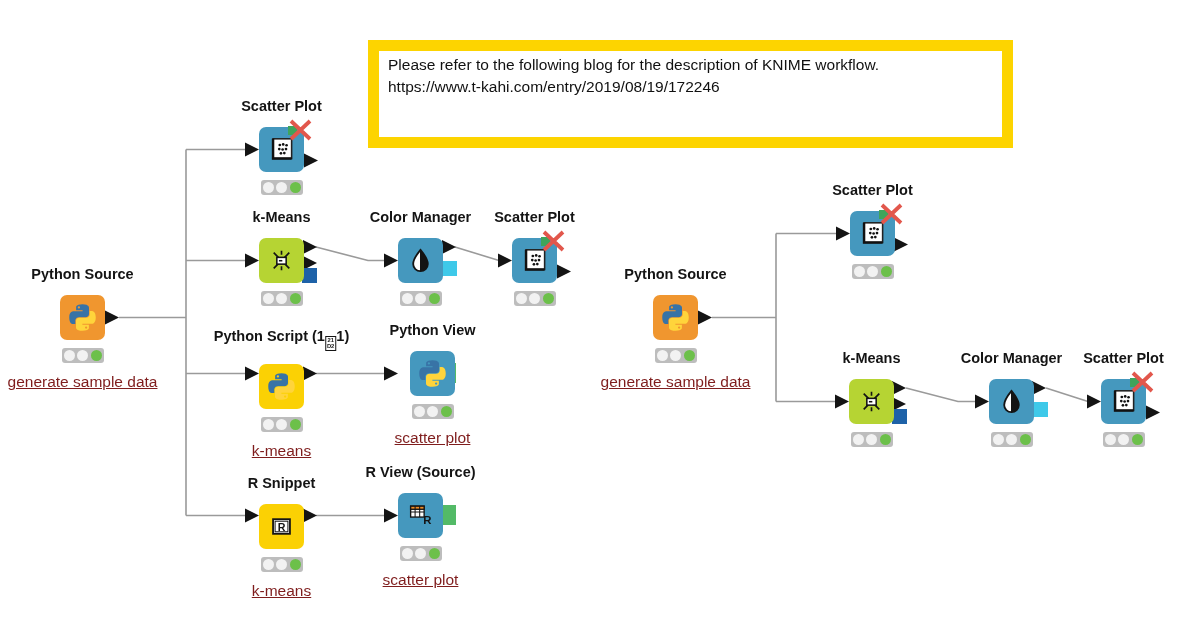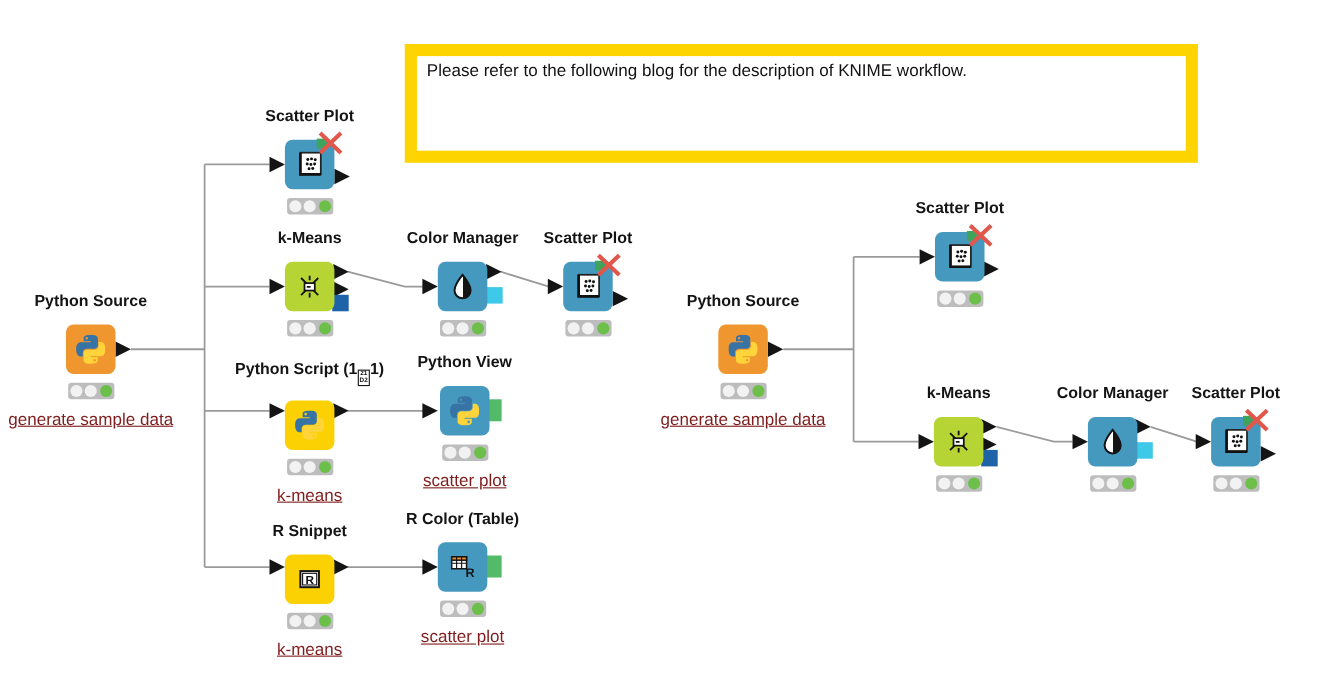--- a/index.html
+++ b/index.html
@@ -17,21 +17,21 @@
          white-space:nowrap;font-weight:bold;font-size:14.5px;color:#141414;}
   .comment{position:absolute;top:78px;left:50%;transform:translateX(-50%);
            white-space:nowrap;font-size:15.5px;color:#7f1d1d;text-decoration:underline;}
   .traffic{position:absolute;top:53px;left:50%;transform:translateX(-50%);
            width:42px;height:15px;background:#BDBDBD;border-radius:3px;
            display:flex;align-items:center;justify-content:space-between;
            padding:0 2px;box-sizing:border-box;}
   .tl{width:11px;height:11px;border-radius:50%;background:#F2F2F2;}
   .tl.on{background:#6CC04A;}
   .redx{position:absolute;top:-9px;right:-10px;}
-  .annotation{position:absolute;left:368px;top:40px;width:721px;height:108px;
+  .annotation{position:absolute;left:368px;top:40px;width:645px;height:108px;
               box-sizing:border-box;border:11px solid #FDD400;background:#fff;
               padding:3px 9px;font-size:15.5px;line-height:1.45;color:#111;z-index:3;}
   .tofu{display:inline-flex;flex-direction:column;align-items:center;justify-content:center;
         border:1.3px solid #141414;font-size:5.8px;font-weight:bold;line-height:1.05;
         padding:0.5px 1px;vertical-align:-1px;}
   .hiddendefs{position:absolute;width:0;height:0;overflow:hidden;}
 </style>
 </head>
 <body>
 
@@ -131,20 +131,21 @@
     <rect x="441" y="261" width="16" height="15" fill="#3EC9E9"></rect>
     <rect x="441" y="363" width="15" height="20" fill="#53BA67"></rect>
     <rect x="441" y="505" width="15" height="20" fill="#53BA67"></rect>
     <rect x="892" y="409" width="15" height="15" fill="#1E62A8"></rect>
     <rect x="1032" y="402" width="16" height="15" fill="#3EC9E9"></rect>
   </g>
 </svg>
 
 <div class="annotation">
   <div>Please refer to the following blog for the description of KNIME workflow.</div>
+  <div>https://www.t-kahi.com/entry/2019/08/19/172246</div>
 </div>
 
 <div class="node" style="left:60px;top:295px">
   <div class="title">Python Source</div>
   <div class="body orange">
     <svg width="27" height="27">
         <use href="#py-logo"></use>
       </svg>
   </div>
   <div class="traffic">
@@ -228,21 +229,21 @@
       </svg>
   </div>
   <div class="traffic">
       <span class="tl"></span>
       <span class="tl"></span>
       <span class="tl on"></span>
     </div>
   <div class="comment">k-means</div>
 </div>
 
-<div class="node" style="left:400px;top:351px">
+<div class="node" style="left:410px;top:351px">
   <div class="title">Python View</div>
   <div class="body teal">
     <svg width="27" height="27">
         <use href="#py-logo"></use>
       </svg>
   </div>
   <div class="traffic">
       <span class="tl"></span>
       <span class="tl"></span>
       <span class="tl on"></span>
@@ -259,21 +260,21 @@
   </div>
   <div class="traffic">
       <span class="tl"></span>
       <span class="tl"></span>
       <span class="tl on"></span>
     </div>
   <div class="comment">k-means</div>
 </div>
 
 <div class="node" style="left:398px;top:493px">
-  <div class="title">R Color (Table)</div>
+  <div class="title">R View (Source)</div>
   <div class="body teal">
     <svg width="27" height="27">
         <use href="#ic-rview"></use>
       </svg>
   </div>
   <div class="traffic">
       <span class="tl"></span>
       <span class="tl"></span>
       <span class="tl on"></span>
     </div>

